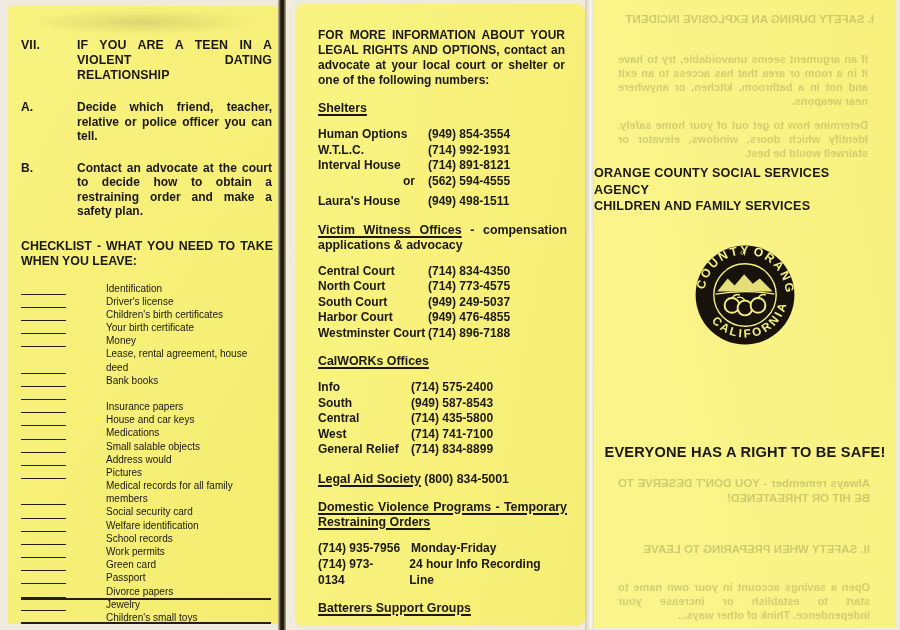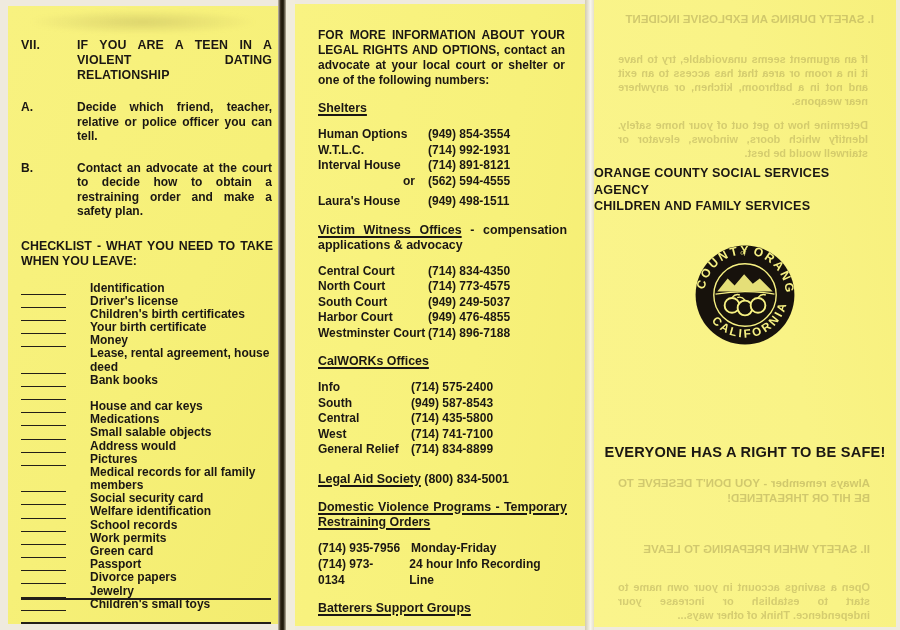--- a/index.html
+++ b/index.html
@@ -18,21 +18,21 @@
     position:absolute;left:278px;top:0;width:8px;height:630px;
     background:linear-gradient(to right, rgba(90,75,40,.25), #2a2112 35%, #1d1708 65%, rgba(90,75,40,.35));
   }
   .fold-light{
     position:absolute;left:286px;top:0;width:9px;height:630px;
     background:#f1ecdc;
   }
   .panel-mid{
     left:295px;top:4px;width:290px;height:622px;
     background:linear-gradient(100deg,#f9f382 0%,#f7f17a 60%,#f5ee74 100%);
-    padding:24px 20px 0 23px;box-sizing:border-box;
+    padding:24px 20px 0 23px;box-sizing:border-box;border-radius:8px;
   }
   .crease{
     position:absolute;left:585px;top:0;width:9px;height:630px;
     background:linear-gradient(to right, rgba(140,125,60,.28), rgba(255,255,250,.55) 60%, rgba(160,145,80,.12));
   }
   .panel-right{
     left:594px;top:0;width:302px;height:627px;
     background:linear-gradient(80deg,#faf48c 0%,#f9f386 60%,#f7f07c 100%);
   }
   .u{text-decoration:underline;text-decoration-thickness:1.8px;text-underline-offset:2px;}
@@ -41,21 +41,21 @@
   .lp-inner{padding:32px 6px 0 13px;}
   .sec{display:flex;font-size:12.4px;line-height:15px;font-weight:700;letter-spacing:.1px;}
   .sec .num{width:56px;flex:none;}
   .sec .txt{width:198px;}
   .item{display:flex;font-size:12px;line-height:14.5px;font-weight:700;margin-top:17px;}
   .item .num{width:56px;flex:none;}
   .item .txt{width:199px;}
   .chk-title{font-size:12.4px;line-height:15.5px;font-weight:700;margin:20px 0 12px;width:252px;}
   .chk-row{display:flex;align-items:flex-end;min-height:13.2px;}
   .chk-blank{width:45px;flex:none;border-bottom:1.8px solid #231f18;height:10px;margin-right:24px;}
-  .chk-label{font-size:12px;line-height:13.1px;font-weight:700;width:182px;}
+  .chk-label{font-size:10px;line-height:13.1px;font-weight:400;width:182px;margin-left:16px;}
   .write-line{position:absolute;left:13px;width:250px;border-bottom:2px solid #231f18;height:0;}
   .wl1{top:592px;}
   .wl2{top:616px;}
   
   .intro{font-size:12px;line-height:15px;font-weight:700;width:247px;}
   .mh{font-size:12.4px;font-weight:700;line-height:15px;margin:13px 0 11px;width:249px;}
   .ph-row{display:flex;font-size:12px;line-height:15.5px;font-weight:700;}
   .ph-name{width:110px;flex:none;}
   .cw .ph-name{width:93px;}
   .or-row .ph-name{text-align:right;padding-right:13px;box-sizing:border-box;}
@@ -126,20 +126,24 @@
         </div>
       <div class="chk-row">
           <span class="chk-blank"></span>
           <span class="chk-label">Bank books</span>
         </div>
       <div class="chk-row">
           <span class="chk-blank"></span>
         </div>
       <div class="chk-row">
           <span class="chk-blank"></span>
+          <span class="chk-label">Insurance papers</span>
+        </div>
+      <div class="chk-row">
+          <span class="chk-blank"></span>
           <span class="chk-label">House and car keys</span>
         </div>
       <div class="chk-row">
           <span class="chk-blank"></span>
           <span class="chk-label">Medications</span>
         </div>
       <div class="chk-row">
           <span class="chk-blank"></span>
           <span class="chk-label">Small salable objects</span>
         </div>

